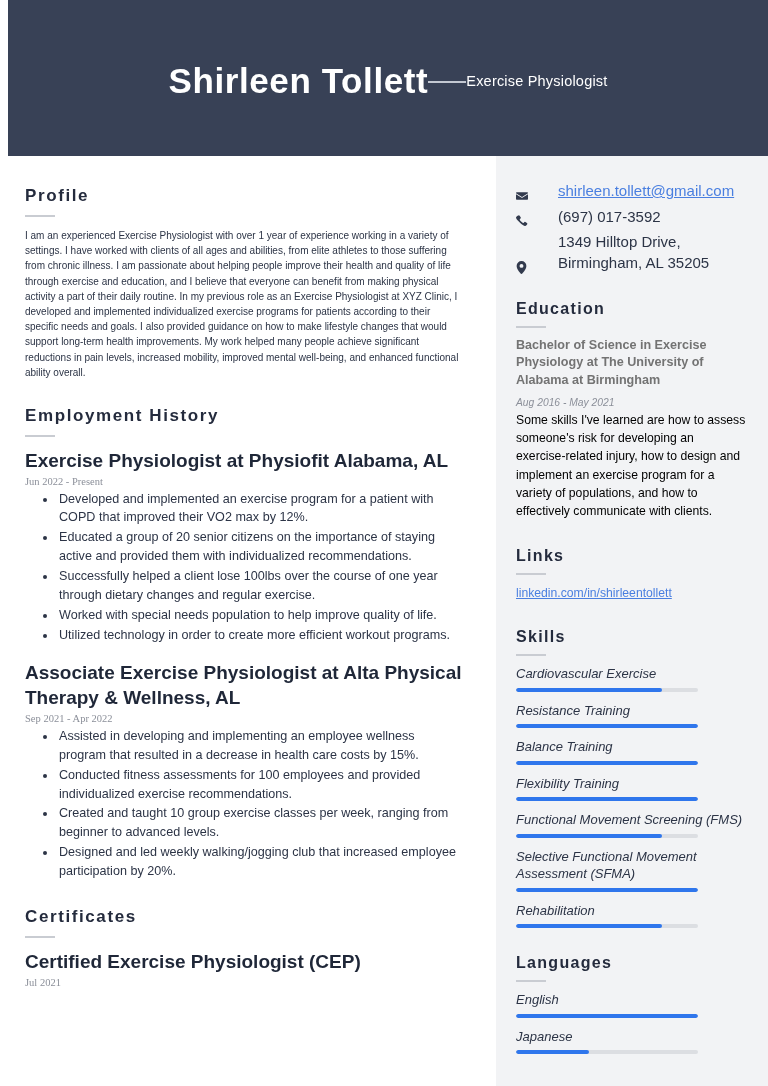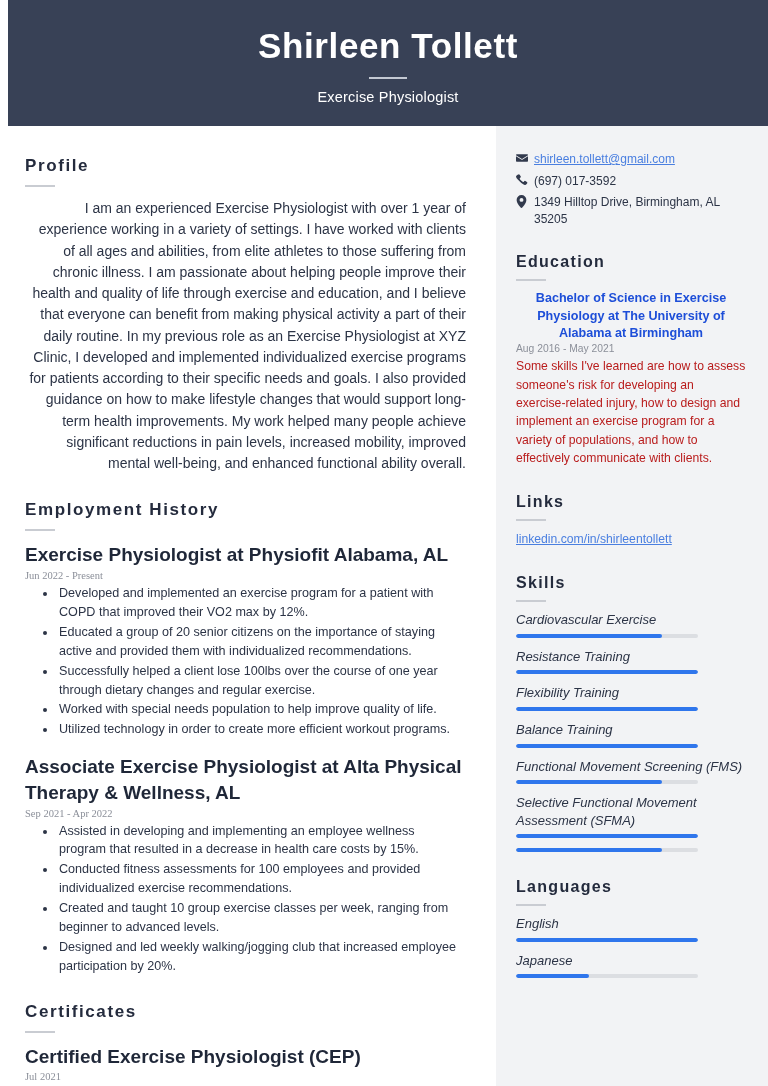--- a/index.html
+++ b/index.html
@@ -12,23 +12,22 @@
     width: 768px;
     min-height: 1086px;
     position: relative;
     background: #ffffff;
   }
 
   
   .header {
     background: #37415a;
     background: #384156;
-    height: 126px;
+    height: 156px;
     display: flex;
-    flex-direction: column;
     align-items: center;
     justify-content: center;
     padding-top: 6px;
     margin-left: 8px;
   }
   .header-name {
     color: #ffffff;
     font-size: 35px;
     font-weight: bold;
     letter-spacing: 0.6px;
@@ -75,24 +74,24 @@
     width: 30px;
     height: 2px;
     background: #c9ccd2;
     margin: 9px 0 11px 0;
   }
   .sidebar .sec-head { font-size: 16px; letter-spacing: 1.3px; }
   .sidebar .sec-rule { margin: 8px 0 9px 0; }
 
   
   .para {
-    font-size: 14px;
+    font-size: 10px;
     line-height: 1.52;
     color: #2c3446;
-    text-align: right;
+    text-align: left;
   }
   .entry { margin-bottom: 15px; }
   .entry-title {
     font-size: 19px;
     font-weight: bold;
     color: #1f2738;
     line-height: 1.35;
   }
   .entry-date {
     font-size: 10.5px;
@@ -110,58 +109,59 @@
     line-height: 1.5;
     color: #2c3446;
     margin-bottom: 1px;
     padding-left: 2px;
   }
 
   
   .contact { margin-bottom: 26px; }
   .contact-row {
     display: flex;
-    align-items: flex-start;
+    align-items: flex-end;
     margin-bottom: 5px;
-    font-size: 12px;
+    font-size: 15px;
     color: #2c3446;
     line-height: 1.38;
+    gap: 24px;
   }
   .contact-icon {
     width: 18px;
     min-width: 18px;
     padding-top: 1px;
     color: #323a4d;
     display: flex;
     justify-content: flex-start;
   }
   .contact-icon svg { display: block; }
   .link {
     color: #4a7fe0;
     text-decoration: underline;
     word-break: break-word;
   }
 
   
   .side-entry-title {
     font-size: 12.6px;
     font-weight: bold;
-    color: #1d4ed8;
+    color: #737373;
     line-height: 1.38;
-    text-align: center;
   }
   .side-entry-date {
     font-size: 10.3px;
     color: #8b8f99;
-    margin-top: 1px;
+    margin-top: 8px;
+    font-style: italic;
   }
   .side-para {
     font-size: 12.2px;
     line-height: 1.5;
-    color: #b91c1c;
+    color: #000000;
     margin-top: 3px;
   }
 
   
   .bar-item { margin-bottom: 10px; }
   .bar-label {
     font-size: 13px;
     color: #2c3446;
     line-height: 1.35;
     margin-bottom: 5px;
@@ -300,44 +300,45 @@
             <div class="bar-fill" style="width: 80%;"></div>
           </div>
         </div>
         <div class="bar-item">
           <div class="bar-label">Resistance Training</div>
           <div class="bar-track">
             <div class="bar-fill" style="width: 100%;"></div>
           </div>
         </div>
         <div class="bar-item">
+          <div class="bar-label">Balance Training</div>
+          <div class="bar-track">
+            <div class="bar-fill" style="width: 100%;"></div>
+          </div>
+        </div>
+        <div class="bar-item">
           <div class="bar-label">Flexibility Training</div>
           <div class="bar-track">
             <div class="bar-fill" style="width: 100%;"></div>
           </div>
         </div>
         <div class="bar-item">
-          <div class="bar-label">Balance Training</div>
-          <div class="bar-track">
-            <div class="bar-fill" style="width: 100%;"></div>
-          </div>
-        </div>
-        <div class="bar-item">
           <div class="bar-label">Functional Movement Screening (FMS)</div>
           <div class="bar-track">
             <div class="bar-fill" style="width: 80%;"></div>
           </div>
         </div>
         <div class="bar-item">
           <div class="bar-label wrap">Selective Functional Movement Assessment (SFMA)</div>
           <div class="bar-track">
             <div class="bar-fill" style="width: 100%;"></div>
           </div>
         </div>
         <div class="bar-item">
+          <div class="bar-label">Rehabilitation</div>
           <div class="bar-track">
             <div class="bar-fill" style="width: 80%;"></div>
           </div>
         </div>
       </div>
 
       <div class="section">
         <div class="sec-head">Languages</div>
         <div class="sec-rule"></div>
 

